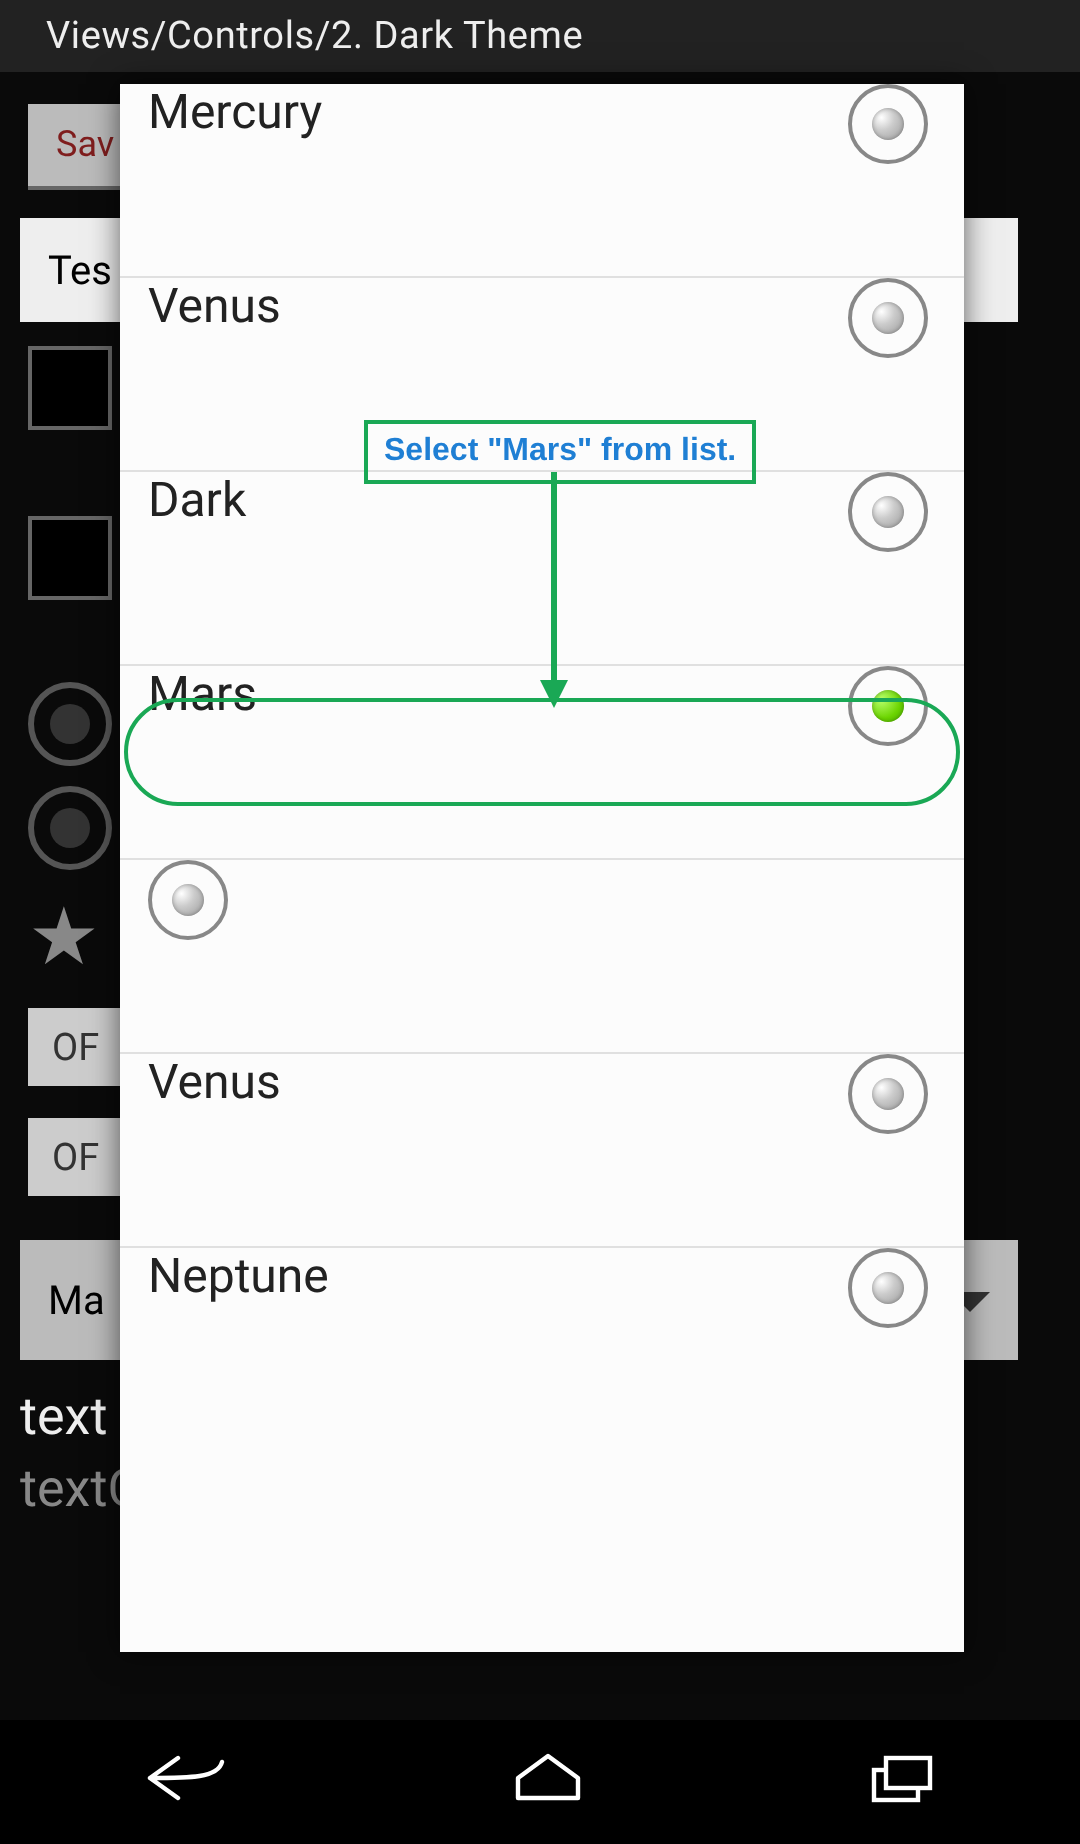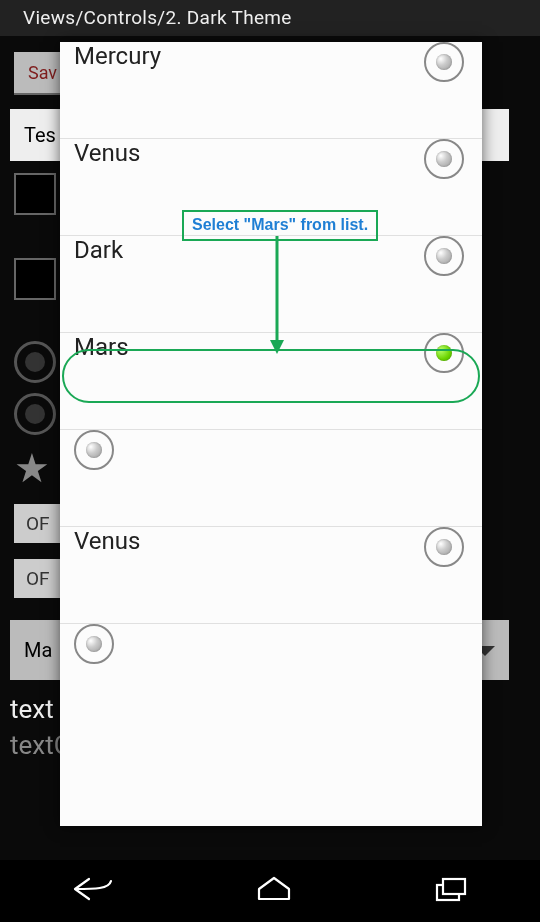--- a/index.html
+++ b/index.html
@@ -267,20 +267,21 @@
         <div class="radio-dot"></div>
       </div>
     </div>
     <div class="list-item">
       <span class="item-label">Venus</span>
       <div class="radio-btn">
         <div class="radio-dot"></div>
       </div>
     </div>
     <div class="list-item">
+      <span class="item-label">Neptune</span>
       <div class="radio-btn">
         <div class="radio-dot"></div>
       </div>
     </div>
   </div>
 
 <div class="annotation-box">
   <span class="annotation-text">Select "Mars" from list.</span>
 </div>
 

